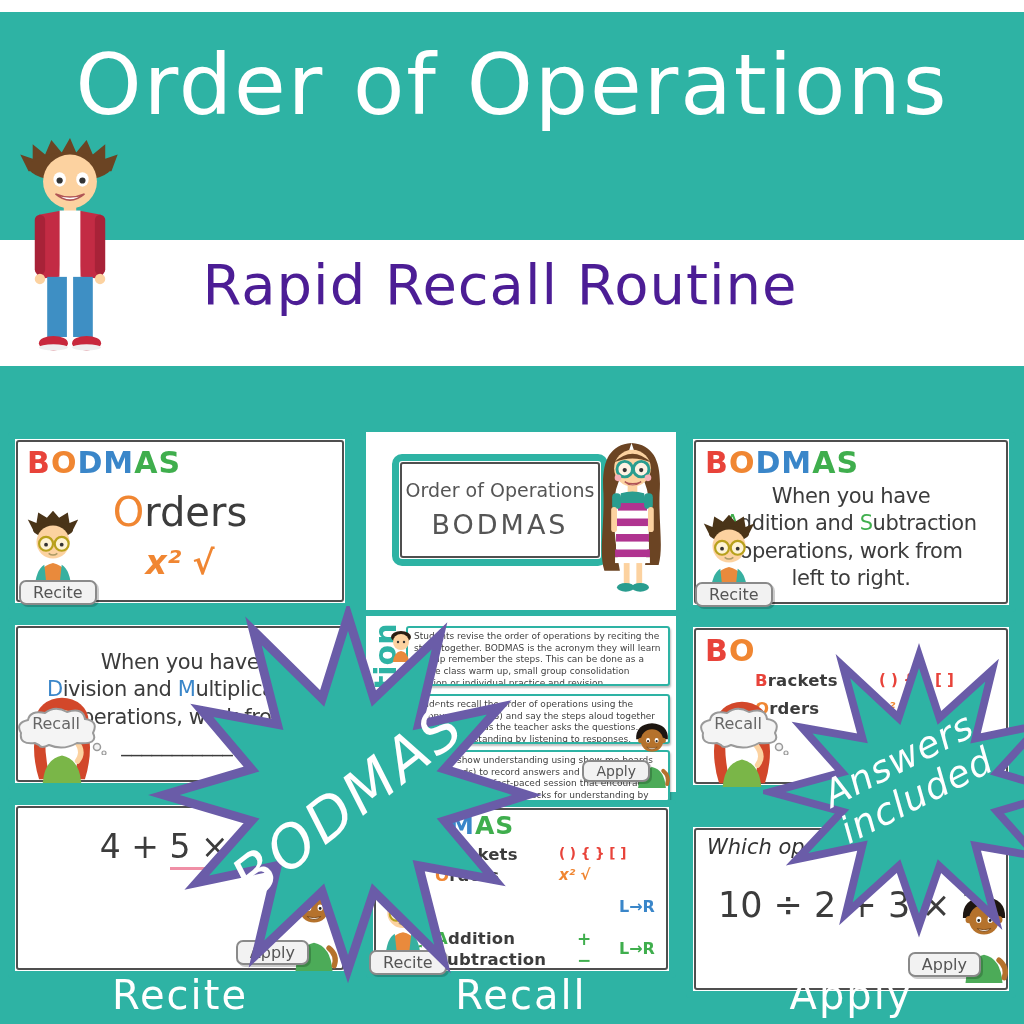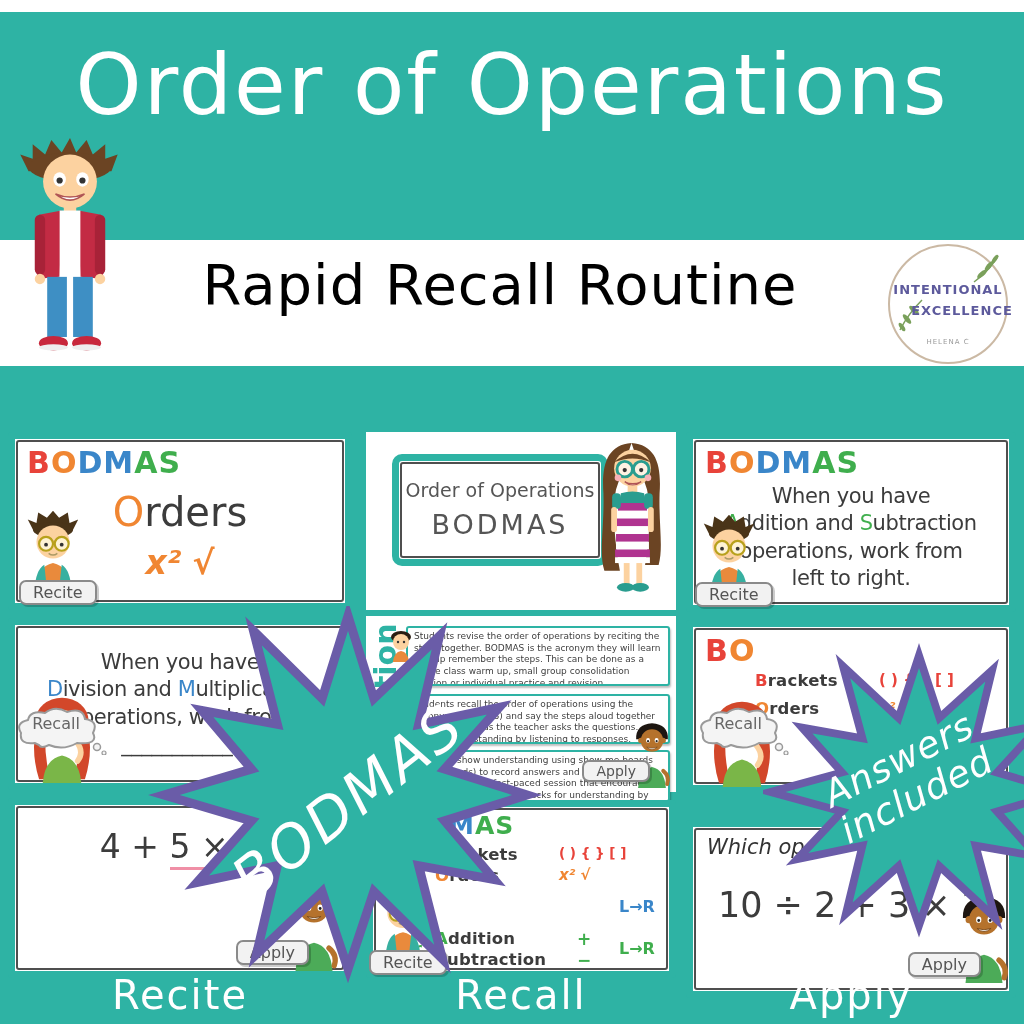--- a/index.html
+++ b/index.html
@@ -7,21 +7,21 @@
     --blue:#3a86c9; --green:#3fae4d; --dark:#3c3c3c; --pink:#f08fa6;
   }
   *{margin:0;padding:0;box-sizing:border-box;}
   body{font-family:"DejaVu Sans",sans-serif;background:#888;}
   .poster{position:relative;width:1024px;height:1024px;background:var(--teal);overflow:hidden;}
   .top-strip{position:absolute;left:0;top:0;width:100%;height:12px;background:#fff;}
   .main-title{position:absolute;left:0;top:36px;width:100%;text-align:center;
     font-size:84px;color:#fff;letter-spacing:2px;white-space:nowrap;}
   .white-band{position:absolute;left:0;top:240px;width:100%;height:126px;background:#fff;z-index:1;}
   .banner-title{position:absolute;left:135px;top:252px;width:730px;text-align:center;
-    font-size:56px;color:#000000;letter-spacing:1px;z-index:2;white-space:nowrap;}
+    font-size:56px;color:#4c1d95;letter-spacing:1px;z-index:2;white-space:nowrap;}
   .logo{position:absolute;left:888px;top:244px;width:120px;height:120px;background:#fff;
     border:2px solid #cbb9a4;border-radius:50%;z-index:2;}
   .logo-line1{position:absolute;left:0;top:36px;width:100%;text-align:center;font-size:13px;
     font-weight:bold;color:#5d5a9c;letter-spacing:1px;text-transform:uppercase;}
   .logo-line2{position:absolute;left:14px;top:57px;width:100%;text-align:center;font-size:13px;
     font-weight:bold;color:#5d5a9c;letter-spacing:1px;text-transform:uppercase;}
   .logo-byline{position:absolute;left:0;bottom:16px;width:100%;text-align:center;font-size:7px;
     color:#9a9a9a;letter-spacing:1px;text-transform:uppercase;}
   .logo-leaf{position:absolute;}
   .acronym-band{position:absolute;left:0;top:372px;width:100%;text-align:center;
@@ -105,37 +105,20 @@
     <rect x="63" y="134" width="19" height="58" fill="#3e8fc4"></rect>
     <ellipse cx="44" cy="198" rx="14" ry="7" fill="#c8283c"></ellipse>
       <ellipse cx="76" cy="198" rx="14" ry="7" fill="#c8283c"></ellipse>
     <ellipse cx="44" cy="202" rx="14" ry="3" fill="#eee"></ellipse>
       <ellipse cx="76" cy="202" rx="14" ry="3" fill="#eee"></ellipse>
   </svg>
 
   <div class="white-band"></div>
   <div class="banner-title">Rapid Recall Routine</div>
 
-  <div class="logo">
-    <svg class="logo-leaf" style="left:80px;top:6px;" width="32" height="34" viewBox="0 0 32 34">
-      <path d="M4 30 Q18 20 28 4" stroke="#7aa05b" stroke-width="1.5" fill="none"></path>
-      <ellipse cx="12" cy="22" rx="6" ry="2.4" fill="#7aa05b" transform="rotate(-40 12 22)"></ellipse>
-      <ellipse cx="19" cy="14" rx="6" ry="2.4" fill="#7aa05b" transform="rotate(-50 19 14)"></ellipse>
-      <ellipse cx="25" cy="7" rx="5" ry="2" fill="#7aa05b" transform="rotate(-55 25 7)"></ellipse>
-    </svg>
-    <svg class="logo-leaf" style="left:6px;top:52px;" width="30" height="36" viewBox="0 0 30 36">
-      <path d="M26 2 Q12 16 4 32" stroke="#7aa05b" stroke-width="1.5" fill="none"></path>
-      <ellipse cx="18" cy="12" rx="6" ry="2.4" fill="#7aa05b" transform="rotate(40 18 12)"></ellipse>
-      <ellipse cx="11" cy="21" rx="6" ry="2.4" fill="#7aa05b" transform="rotate(50 11 21)"></ellipse>
-      <ellipse cx="6" cy="29" rx="5" ry="2" fill="#7aa05b" transform="rotate(55 6 29)"></ellipse>
-    </svg>
-    <div class="logo-line1">Intentional</div>
-    <div class="logo-line2">Excellence</div>
-    <div class="logo-byline">Helena C</div>
-  </div>
 
 
   <div class="slide framed" style="left:8px;top:432px;width:344px;height:178px;">
     <div class="sketch"></div>
     <div class="bodmas-hdr"><span style="color: rgb(232, 67, 58);">B</span><span style="color: rgb(240, 134, 50);">O</span><span style="color: rgb(58, 134, 201);">D</span><span style="color: rgb(58, 134, 201);">M</span><span style="color: rgb(63, 174, 77);">A</span><span style="color: rgb(63, 174, 77);">S</span></div>
     <div class="orders-word"><span style="color: rgb(240, 134, 50);">O</span><span style="color: rgb(60, 60, 60);">rders</span></div>
     <div class="orders-sym"><span style="color: rgb(240, 134, 50);">x² √</span></div>
     <svg class="char" style="left:6px;bottom:14px;" width="64" height="80" viewBox="0 0 70 92">
       <path d="M35 2 L28 10 L18 4 L16 16 L6 12 L13 26 L57 26 L64 12 L54 16 L52 4 L42 10 Z" fill="#4a3418"></path>
       <ellipse cx="35" cy="24" rx="23" ry="9" fill="#4a3418"></ellipse>

